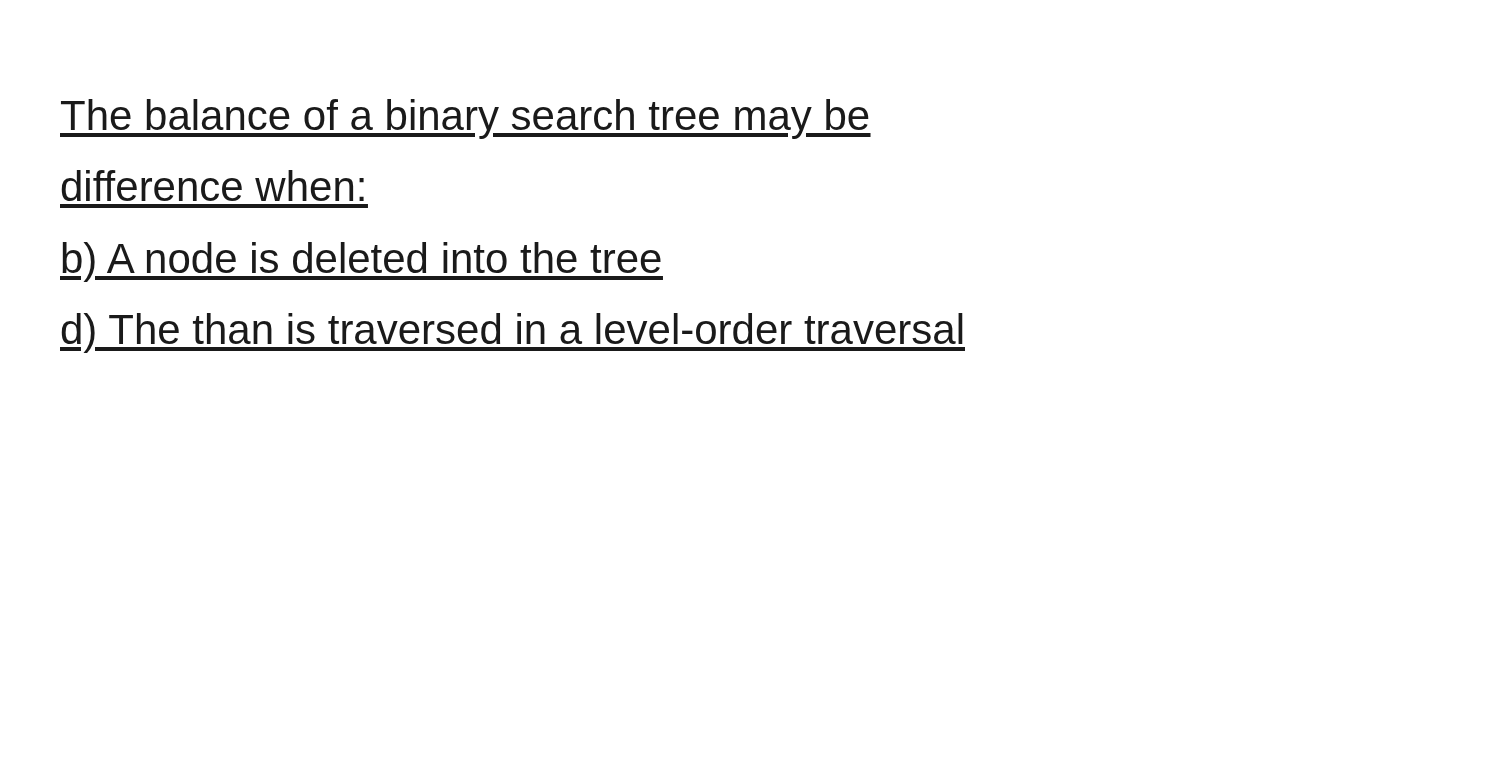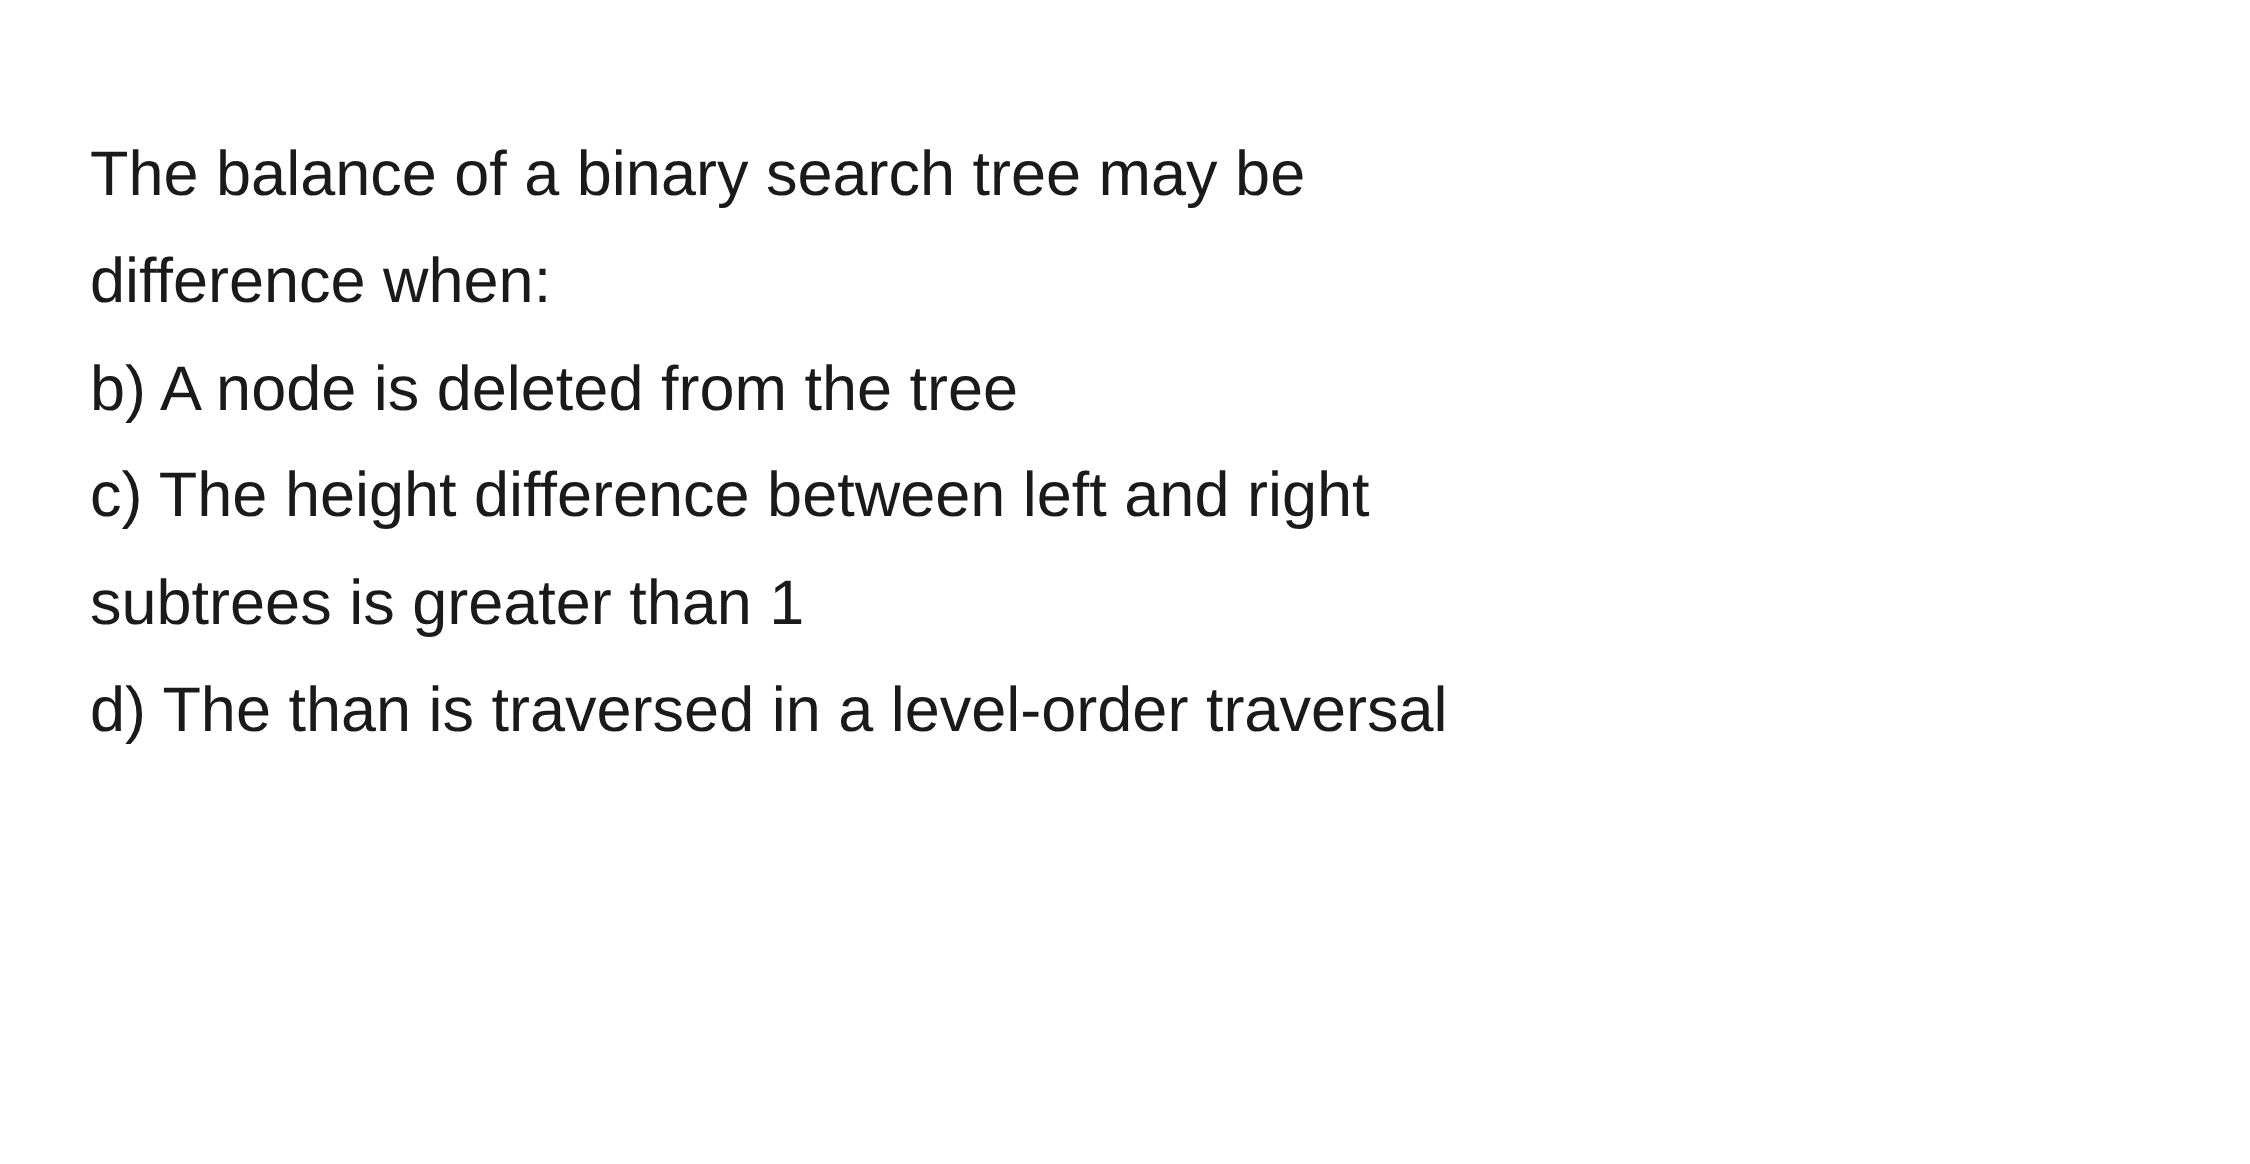--- a/index.html
+++ b/index.html
@@ -1,18 +1,19 @@
 <!DOCTYPE html>
 <html><head>
   <meta charset="utf-8">
   <style>
     * {
       margin: 0;
       padding: 0;
       box-sizing: border-box;
+      text-decoration: underline;
     }
     body {
       width: 1500px;
       height: 776px;
       background: #ffffff;
       font-family: -apple-system, BlinkMacSystemFont, "Segoe UI", Helvetica, Arial, sans-serif;
       padding: 80px 60px 60px 60px;
     }
     .question-container {
       color: #1a1a1a;
@@ -29,22 +30,18 @@
   </style>
 </head>
 <body>
 
 <div class="question-container">
   <div class="question-text">
     <span>The balance of a binary search tree may be</span><br>
     <span>difference when:</span>
   </div>
   <div class="option">
-    <span>b) A node is deleted from the tree</span>
-  </div>
-  <div class="option">
-    <span>c) The height difference between left and right</span><br>
-    <span>subtrees is greater than 1</span>
+    <span>b) A node is deleted into the tree</span>
   </div>
   <div class="option">
     <span>d) The than is traversed in a level-order traversal</span>
   </div>
 </div>
 
 </body></html>

